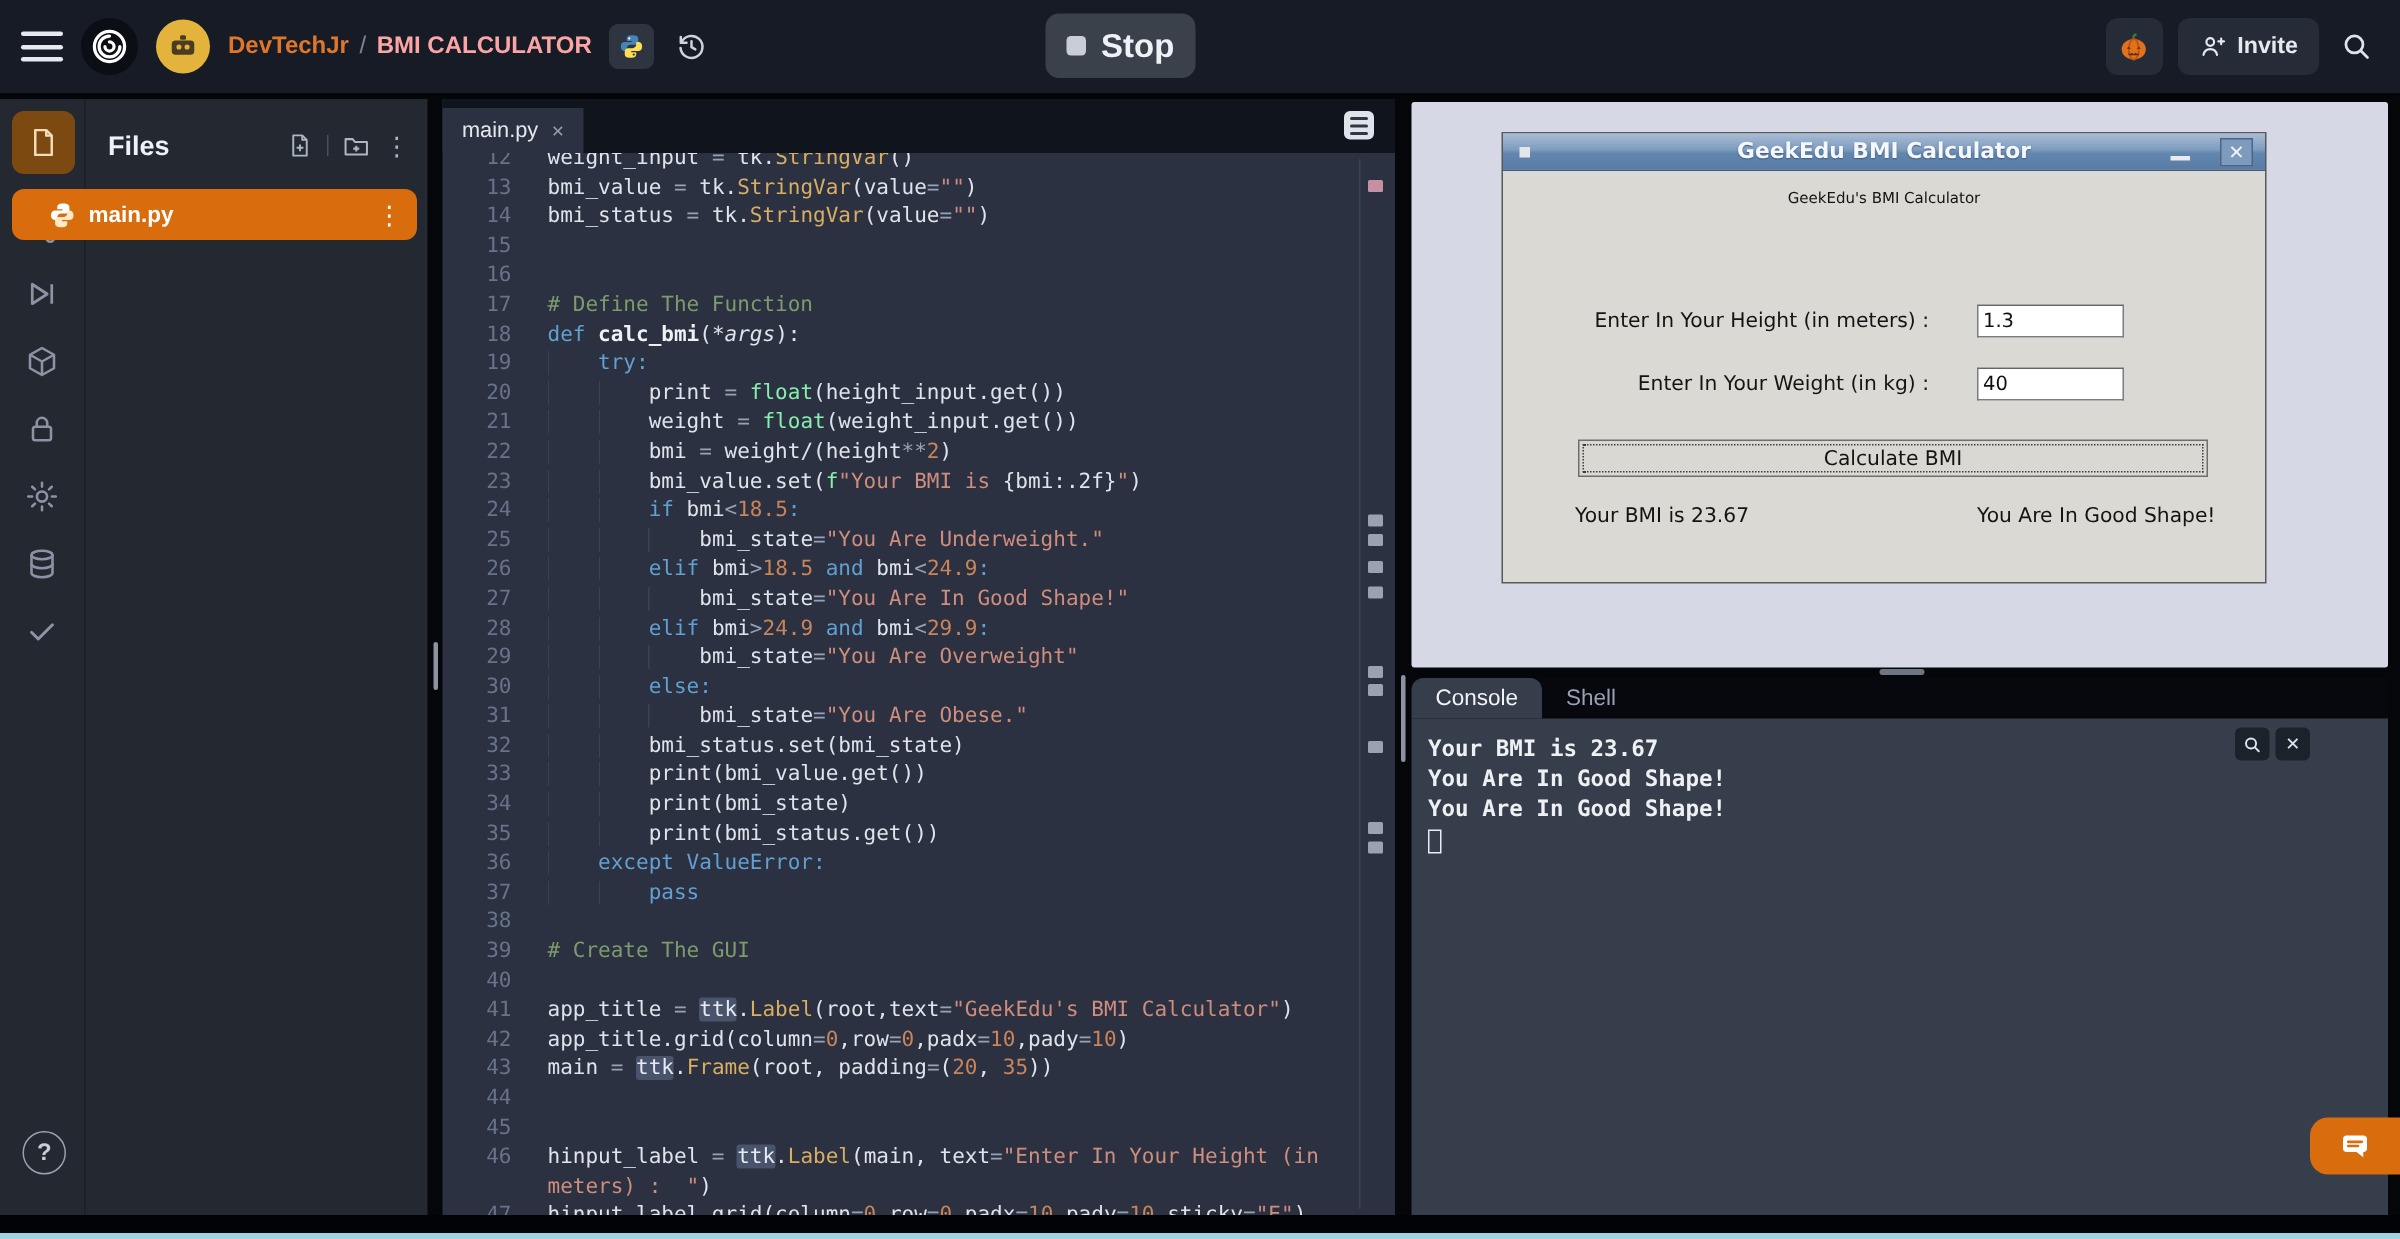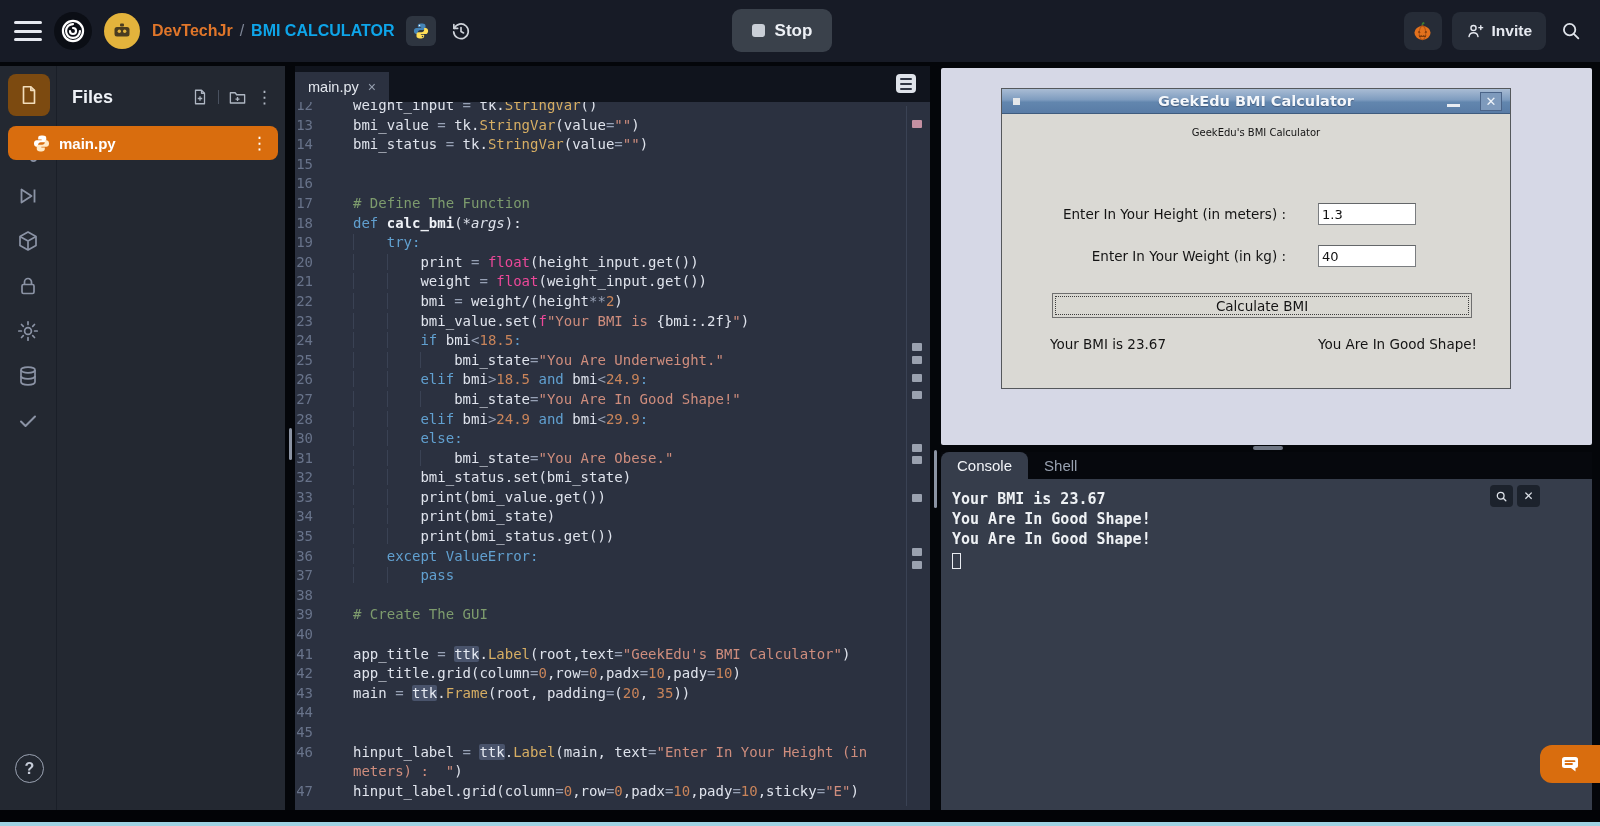--- a/index.html
+++ b/index.html
@@ -10,25 +10,25 @@
   
   .topbar { position:absolute; left:0; top:0; width:1600px; height:62px; background:#171b26; }
   .tb-left { position:absolute; left:14px; top:0; height:62px; display:flex; align-items:center; gap:12px; }
   .hamburger { width:28px; height:20px; display:flex; flex-direction:column; justify-content:space-between; cursor:pointer; }
   .hamburger span { display:block; height:3px; background:#e6e9f0; border-radius:2px; }
   .logo-circle { width:38px; height:38px; border-radius:50%; background:#0b0e15; display:flex; align-items:center; justify-content:center; }
   .avatar { width:36px; height:36px; border-radius:50%; background:#e3b33c; display:flex; align-items:center; justify-content:center; }
   .crumb { display:flex; align-items:center; gap:7px; font-size:16px; font-weight:bold; }
   .crumb .user { color:#e0762a; }
   .crumb .sep { color:#7d8595; font-weight:normal; }
-  .crumb .proj { color:#0ea5e9; }
+  .crumb .proj { color:#fca5a5; }
   .lang-chip { width:30px; height:30px; border-radius:6px; background:#2e3540; display:flex; align-items:center; justify-content:center; }
   .hist-btn { width:26px; height:26px; display:flex; align-items:center; justify-content:center; }
-  .stop-btn { position:absolute; left:732px; top:9px; width:100px; height:43px; border-radius:9px; background:#3a414b;
-              display:flex; align-items:center; justify-content:center; gap:10px; color:#eef1f6; font-size:17px; font-weight:bold; cursor:pointer;text-align:center; }
+  .stop-btn { position:absolute; left:697px; top:9px; width:100px; height:43px; border-radius:9px; background:#3a414b;
+              display:flex; align-items:center; justify-content:center; gap:10px; color:#eef1f6; font-size:22px; font-weight:bold; cursor:pointer;text-align:center; }
   .stop-sq { width:13px; height:13px; border-radius:3px; background:#c9ced6; }
   .tb-right { position:absolute; right:14px; top:0; height:62px; display:flex; align-items:center; gap:10px; }
   .chip { height:38px; border-radius:8px; background:#262c37; display:flex; align-items:center; justify-content:center; cursor:pointer; }
   .chip.pumpkin { width:38px; }
   .chip.invite { padding:0 14px; gap:8px; color:#e6e9f0; font-size:15.5px; font-weight:bold; }
   .tb-search { width:30px; height:30px; display:flex; align-items:center; justify-content:center; cursor:pointer; }
 
   
   .sidepanel { position:absolute; left:0; top:66px; width:285px; height:744px; background:#232831; }
   .rail-divider { position:absolute; left:56px; top:0; width:1px; height:100%; background:#1a1f28; }
@@ -54,24 +54,24 @@
   .ed-tabbar { position:absolute; left:0; top:0; width:100%; height:36px; background:#10141d; display:flex; align-items:flex-end; }
   .ed-tab { height:30px; background:#2b3140; display:flex; align-items:center; gap:9px; padding:0 13px;
             color:#e3e7ee; font-size:14.5px; cursor:pointer; }
   .ed-tab .x { color:#97a0b0; font-size:14px; cursor:pointer; }
   .ed-menu { position:absolute; right:14px; top:8px; width:20px; height:19px; border-radius:4px; background:#dfe3ea;
              display:flex; flex-direction:column; justify-content:center; gap:3px; padding:0 4px; cursor:pointer; }
   .ed-menu i { display:block; height:2px; background:#303643; border-radius:1px; }
   .code-wrap { position:absolute; left:0; top:36px; width:635px; height:708px; overflow:hidden; }
   #code-lines { margin-top:-6px; }
   .line { display:flex; font-family:"DejaVu Sans Mono", monospace; font-size:14px; line-height:19.6px; min-height:19.6px; }
-  .ln { flex:none; width:58px; text-align:right; padding-right:40px; color:#68738a; user-select:none; }
+  .ln { flex:none; width:58px; text-align:right; padding-right:24px; color:#68738a; user-select:none;margin-left:12px; }
   .lc { white-space:pre-wrap; word-break:break-word; width:530px; color:#dfe3ec; }
   .tk-k{color:#61a0d0} .tk-v{color:#dfe3ec} .tk-s{color:#cf8d7d} .tk-n{color:#c9845a}
-  .tk-c{color:#7d9b6d} .tk-b{color:#ec4899} .tk-y{color:#d7ae63} .tk-o{color:#97a1b5}
+  .tk-c{color:#7d9b6d} .tk-b{color:#86efac} .tk-y{color:#d7ae63} .tk-o{color:#97a1b5}
   .tk-f{color:#eef1f6;font-weight:bold} .tk-i{font-style:italic;color:#dfe3ec}
   .tk-hl{background:#49536b;border-radius:2px;color:#e6eaf2}
   .tk-g{box-shadow:inset 1px 0 0 #3a4254}
   .mini-track { position:absolute; right:23px; top:40px; bottom:4px; width:1px; background:#3a4254; }
   .mini-mark { position:absolute; right:8px; width:10px; height:8px; background:#9aa1af; border-radius:1px; }
   .mini-mark.accent { background:#c490a2; }
 
   
   .vhandle { position:absolute; width:3px; border-radius:2px; background:#8b93a3; }
   .hhandle { position:absolute; height:4px; border-radius:2px; background:#6f7683; }
@@ -369,20 +369,24 @@
           </div>
           <div class="line">
             <span class="ln">27</span>
             <span class="lc"><span class="tk-g">    </span><span class="tk-g">    </span><span class="tk-g">    </span><span class="tk-v">bmi_state</span><span class="tk-o">=</span><span class="tk-s">"You Are In Good Shape!"</span></span>
           </div>
           <div class="line">
             <span class="ln">28</span>
             <span class="lc"><span class="tk-g">    </span><span class="tk-g">    </span><span class="tk-k">elif </span><span class="tk-v">bmi</span><span class="tk-o">&gt;</span><span class="tk-n">24.9</span><span class="tk-k"> and </span><span class="tk-v">bmi</span><span class="tk-o">&lt;</span><span class="tk-n">29.9</span><span class="tk-k">:</span></span>
           </div>
           <div class="line">
+            <span class="ln">29</span>
+            <span class="lc"><span class="tk-g">    </span><span class="tk-g">    </span><span class="tk-g">    </span><span class="tk-v">bmi_state</span><span class="tk-o">=</span><span class="tk-s">"You Are Overweight"</span></span>
+          </div>
+          <div class="line">
             <span class="ln">30</span>
             <span class="lc"><span class="tk-g">    </span><span class="tk-g">    </span><span class="tk-k">else:</span></span>
           </div>
           <div class="line">
             <span class="ln">31</span>
             <span class="lc"><span class="tk-g">    </span><span class="tk-g">    </span><span class="tk-g">    </span><span class="tk-v">bmi_state</span><span class="tk-o">=</span><span class="tk-s">"You Are Obese."</span></span>
           </div>
           <div class="line">
             <span class="ln">32</span>
             <span class="lc"><span class="tk-g">    </span><span class="tk-g">    </span><span class="tk-v">bmi_status.set(bmi_state)</span></span>

